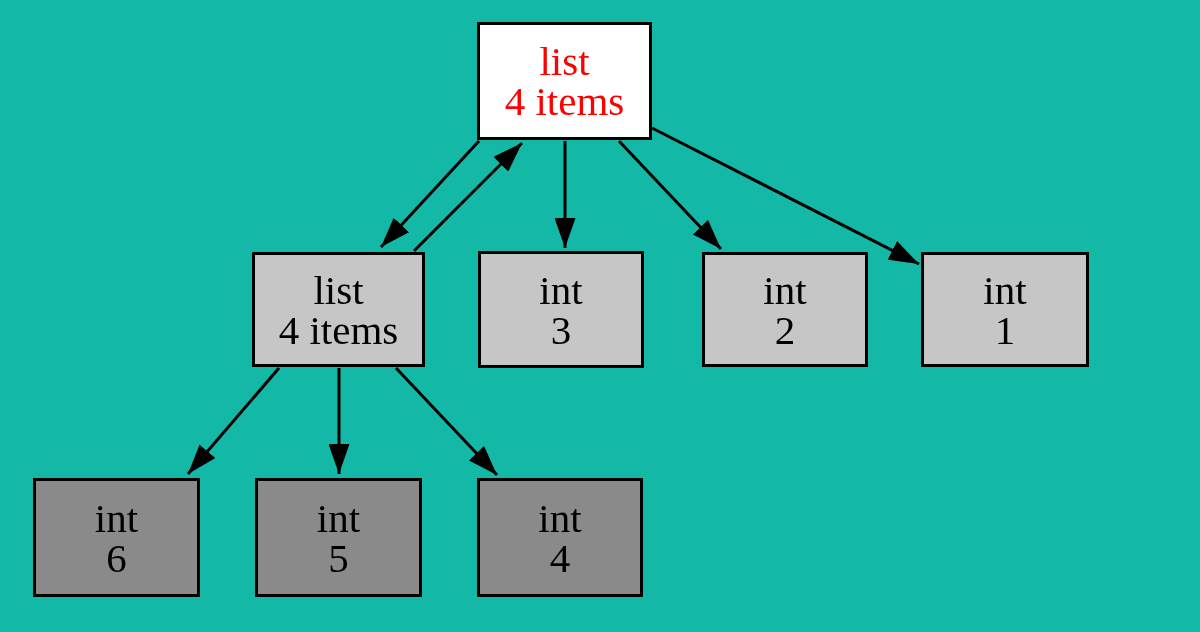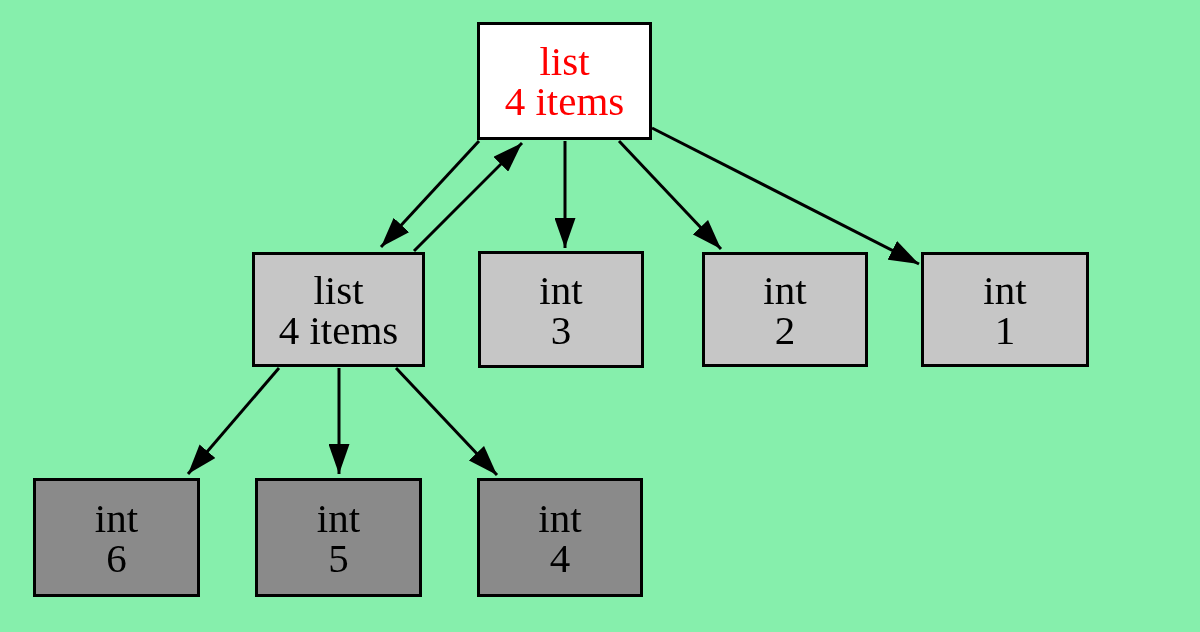--- a/index.html
+++ b/index.html
@@ -4,21 +4,21 @@
 <style>
   html, body {
     margin: 0;
     padding: 0;
     background: #ffffff;
   }
   #canvas {
     position: relative;
     width: 1200px;
     height: 632px;
-    background: #86efac;
+    background: #14b8a6;
     overflow: hidden;
     font-family: "Liberation Serif", "DejaVu Serif", serif;
   }
   #edges-svg {
     position: absolute;
     left: 0;
     top: 0;
     width: 1200px;
     height: 632px;
   }

